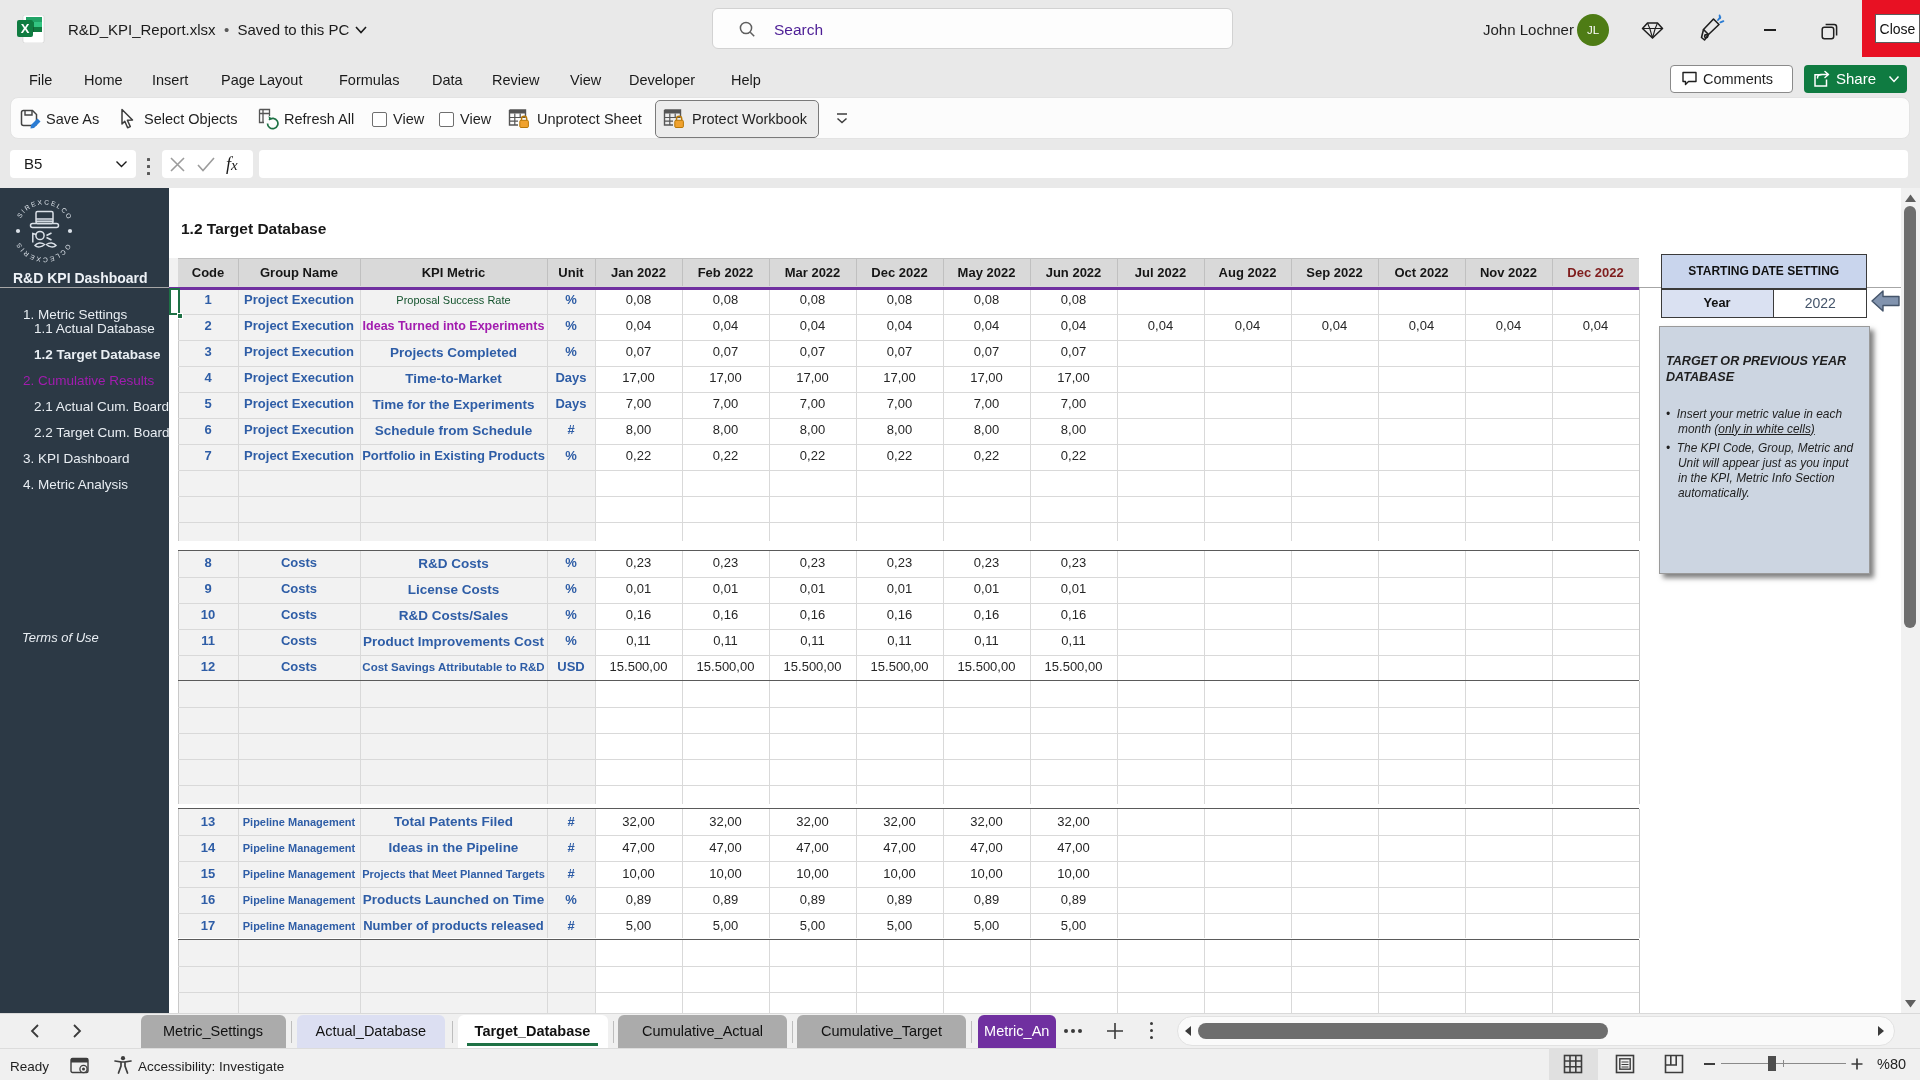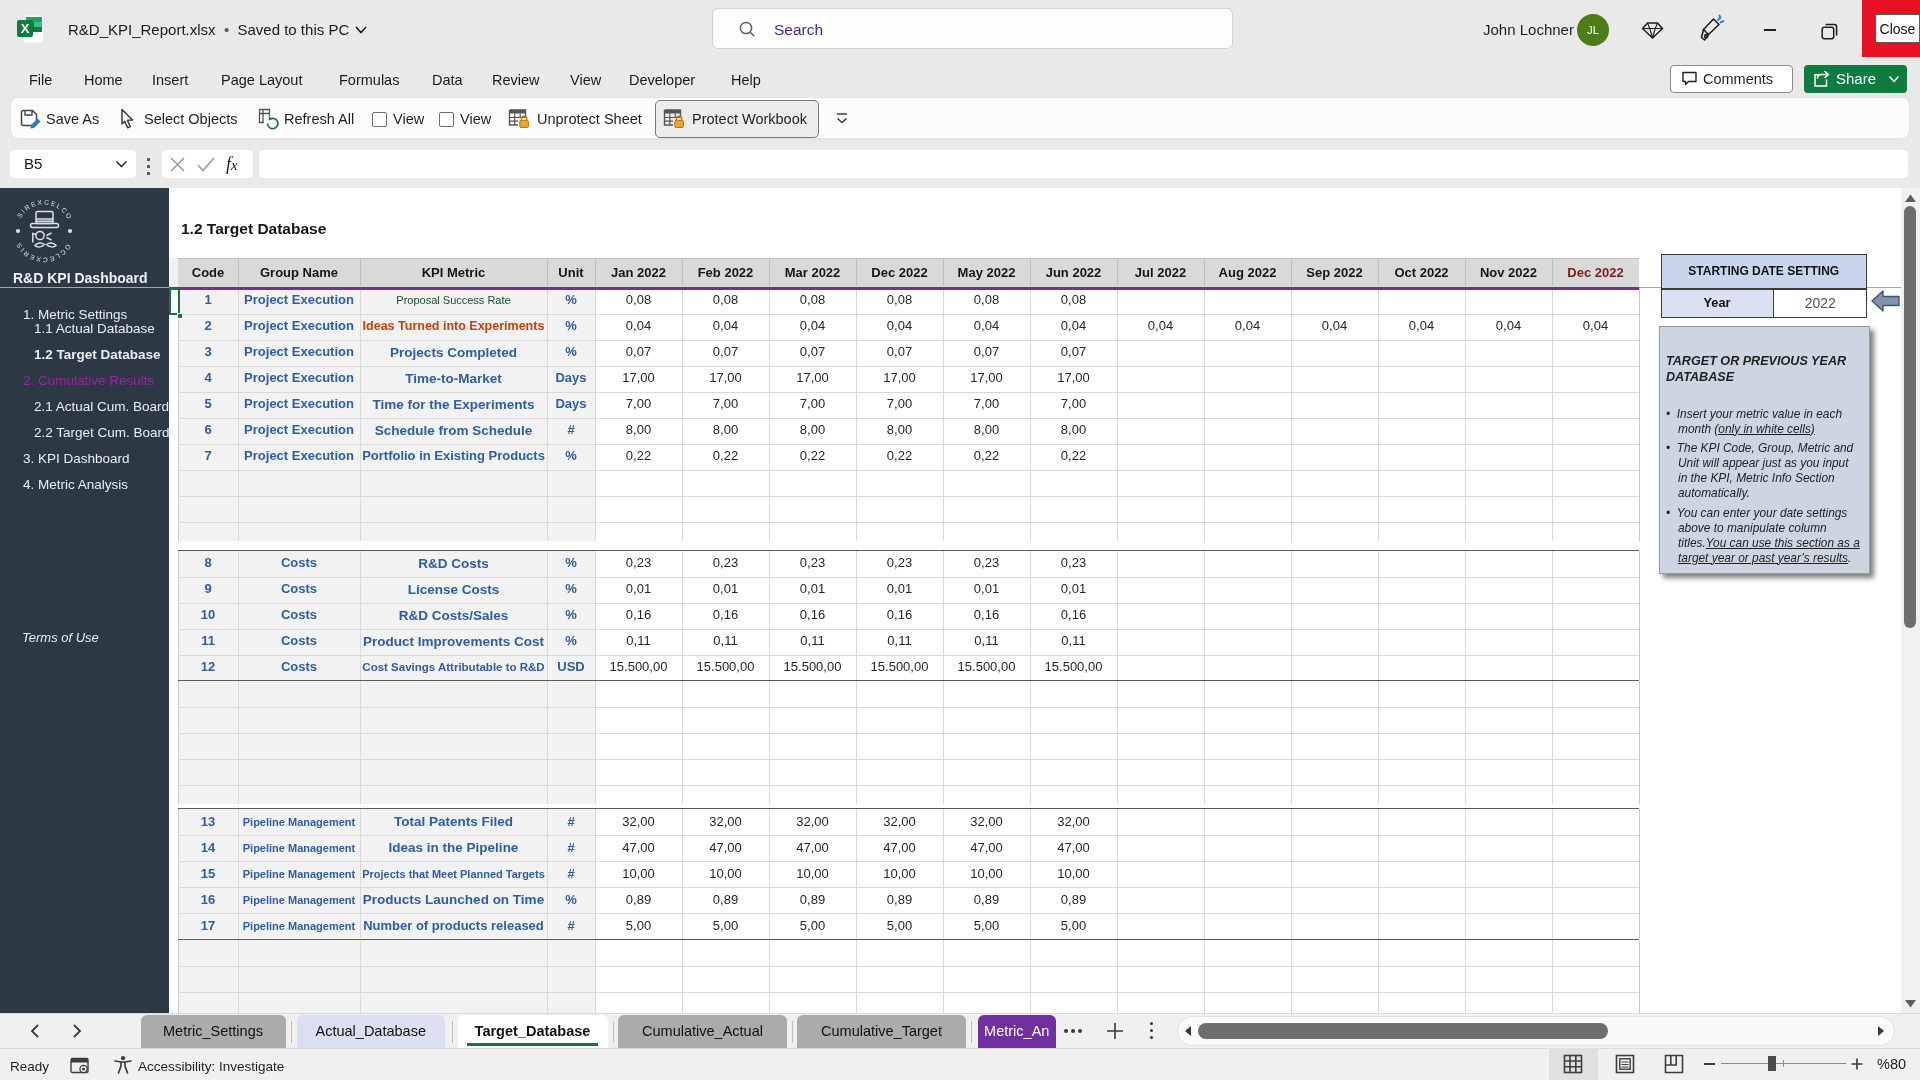--- a/index.html
+++ b/index.html
@@ -339,21 +339,21 @@
 <div style="position:absolute;left:360px;width:187px;top:286.6px;height:27.0px;line-height:27.0px;font-size:11px;color:#14532d;font-weight:normal;text-align:center;white-space:nowrap;">Proposal Success Rate</div>
 <div style="position:absolute;left:547px;width:48px;top:287.1px;height:26px;line-height:26px;font-size:13px;color:#2e5da6;font-weight:bold;text-align:center;white-space:nowrap;">%</div>
 <div style="position:absolute;left:595px;width:87.0px;top:287.1px;height:26px;line-height:26px;font-size:13px;color:#262626;font-weight:normal;text-align:center;white-space:nowrap;">0,08</div>
 <div style="position:absolute;left:682.0px;width:87.0px;top:287.1px;height:26px;line-height:26px;font-size:13px;color:#262626;font-weight:normal;text-align:center;white-space:nowrap;">0,08</div>
 <div style="position:absolute;left:769.0px;width:87.0px;top:287.1px;height:26px;line-height:26px;font-size:13px;color:#262626;font-weight:normal;text-align:center;white-space:nowrap;">0,08</div>
 <div style="position:absolute;left:856.0px;width:87.0px;top:287.1px;height:26px;line-height:26px;font-size:13px;color:#262626;font-weight:normal;text-align:center;white-space:nowrap;">0,08</div>
 <div style="position:absolute;left:943.0px;width:87.0px;top:287.1px;height:26px;line-height:26px;font-size:13px;color:#262626;font-weight:normal;text-align:center;white-space:nowrap;">0,08</div>
 <div style="position:absolute;left:1030.0px;width:87.0px;top:287.1px;height:26px;line-height:26px;font-size:13px;color:#262626;font-weight:normal;text-align:center;white-space:nowrap;">0,08</div>
 <div style="position:absolute;left:178.0px;width:60.0px;top:313.1px;height:26px;line-height:26px;font-size:13px;color:#2e5da6;font-weight:bold;text-align:center;white-space:nowrap;">2</div>
 <div style="position:absolute;left:238px;width:122px;top:313.1px;height:26px;line-height:26px;font-size:13px;color:#2e5da6;font-weight:bold;text-align:center;white-space:nowrap;">Project Execution</div>
-<div style="position:absolute;left:360px;width:187px;top:313.6px;height:25.0px;line-height:25.0px;font-size:12.5px;color:#c2410c;font-weight:bold;text-align:center;white-space:nowrap;">Ideas Turned into Experiments</div>
+<div style="position:absolute;left:360px;width:187px;top:313.6px;height:25.0px;line-height:25.0px;font-size:12.5px;color:#a21caf;font-weight:bold;text-align:center;white-space:nowrap;">Ideas Turned into Experiments</div>
 <div style="position:absolute;left:547px;width:48px;top:313.1px;height:26px;line-height:26px;font-size:13px;color:#2e5da6;font-weight:bold;text-align:center;white-space:nowrap;">%</div>
 <div style="position:absolute;left:595px;width:87.0px;top:313.1px;height:26px;line-height:26px;font-size:13px;color:#262626;font-weight:normal;text-align:center;white-space:nowrap;">0,04</div>
 <div style="position:absolute;left:682.0px;width:87.0px;top:313.1px;height:26px;line-height:26px;font-size:13px;color:#262626;font-weight:normal;text-align:center;white-space:nowrap;">0,04</div>
 <div style="position:absolute;left:769.0px;width:87.0px;top:313.1px;height:26px;line-height:26px;font-size:13px;color:#262626;font-weight:normal;text-align:center;white-space:nowrap;">0,04</div>
 <div style="position:absolute;left:856.0px;width:87.0px;top:313.1px;height:26px;line-height:26px;font-size:13px;color:#262626;font-weight:normal;text-align:center;white-space:nowrap;">0,04</div>
 <div style="position:absolute;left:943.0px;width:87.0px;top:313.1px;height:26px;line-height:26px;font-size:13px;color:#262626;font-weight:normal;text-align:center;white-space:nowrap;">0,04</div>
 <div style="position:absolute;left:1030.0px;width:87.0px;top:313.1px;height:26px;line-height:26px;font-size:13px;color:#262626;font-weight:normal;text-align:center;white-space:nowrap;">0,04</div>
 <div style="position:absolute;left:1117.0px;width:87.0px;top:313.1px;height:26px;line-height:26px;font-size:13px;color:#262626;font-weight:normal;text-align:center;white-space:nowrap;">0,04</div>
 <div style="position:absolute;left:1204.0px;width:87.0px;top:313.1px;height:26px;line-height:26px;font-size:13px;color:#262626;font-weight:normal;text-align:center;white-space:nowrap;">0,04</div>
 <div style="position:absolute;left:1291.0px;width:87.0px;top:313.1px;height:26px;line-height:26px;font-size:13px;color:#262626;font-weight:normal;text-align:center;white-space:nowrap;">0,04</div>
@@ -517,21 +517,20 @@
 <div style="position:absolute;left:1660.5px;width:113.0px;top:290.2px;height:25.6px;line-height:25.6px;font-size:12.8px;color:#111;font-weight:bold;text-align:center;white-space:nowrap;">Year</div>
 <div style="position:absolute;left:1773.5px;width:93.5px;top:289px;height:28px;line-height:28px;font-size:14px;color:#44546a;font-weight:normal;text-align:center;white-space:nowrap;">2022</div>
 <svg style="position:absolute;left:1871px;top:290px" width="29" height="22" viewBox="0 0 29 22">
 <path d="M1 11 L12 1 L12 6.5 L28 6.5 L28 15.5 L12 15.5 L12 21 Z" fill="#8193ae" stroke="#44546a" stroke-width="1.4" stroke-linejoin="round"></path>
 </svg>
 <div style="position:absolute;left:1658.5px;top:326px;width:211.5px;height:248px;background:#ccd5e1;border:1px solid #9a9a9a;box-shadow:4px 4px 5px rgba(0,0,0,0.5);"></div>
 <div style="position:absolute;left:1666px;top:354px;width:198px;font-size:12.6px;font-style:italic;font-weight:bold;color:#1f1f1f;line-height:15.6px;">TARGET OR PREVIOUS YEAR DATABASE</div>
 <div style="position:absolute;left:1666px;top:406.5px;width:202px;font-size:11.9px;font-style:italic;color:#1f1f1f;line-height:15px;">
 <div style="padding-left:12px;text-indent:-12px;margin-bottom:4.5px;">•&nbsp;&nbsp;Insert your metric value in each<br>month <span style="text-decoration:underline;">(only in white cells)</span></div>
 <div style="padding-left:12px;text-indent:-12px;margin-bottom:4.5px;">•&nbsp;&nbsp;The KPI Code, Group, Metric and<br>Unit will appear just as you input<br>in the KPI, Metric Info Section<br>automatically.</div>
-<div style="padding-left:12px;text-indent:-12px;">•&nbsp;&nbsp;You can enter your date settings<br>above to manipulate column<br>titles.<span style="text-decoration:underline;">You can use this section as a</span><br><span style="text-decoration:underline;">target year or past year’s results</span>.</div>
 </div>
 <div style="position:absolute;left:1901px;top:188px;width:19px;height:825px;background:#f1f1f1;"></div>
 <svg style="position:absolute;left:1904px;top:193px" width="13" height="11" viewBox="0 0 13 11">
     <path d="M6.5 1.5 L12 9 L1 9 Z" fill="#5f5f5f"></path>
   </svg>
 <div style="position:absolute;left:1903.5px;top:206px;width:12px;height:422px;background:#6e6e6e;border-radius:6px;"></div>
 <svg style="position:absolute;left:1904px;top:998px" width="13" height="11" viewBox="0 0 13 11">
     <path d="M6.5 9.5 L12 2 L1 2 Z" fill="#5f5f5f"></path>
   </svg>
 <div style="position:absolute;left:0px;top:1013px;width:1920px;height:35px;background:#f0f0f0;border-top:1px solid #d9d9d9;"></div>

